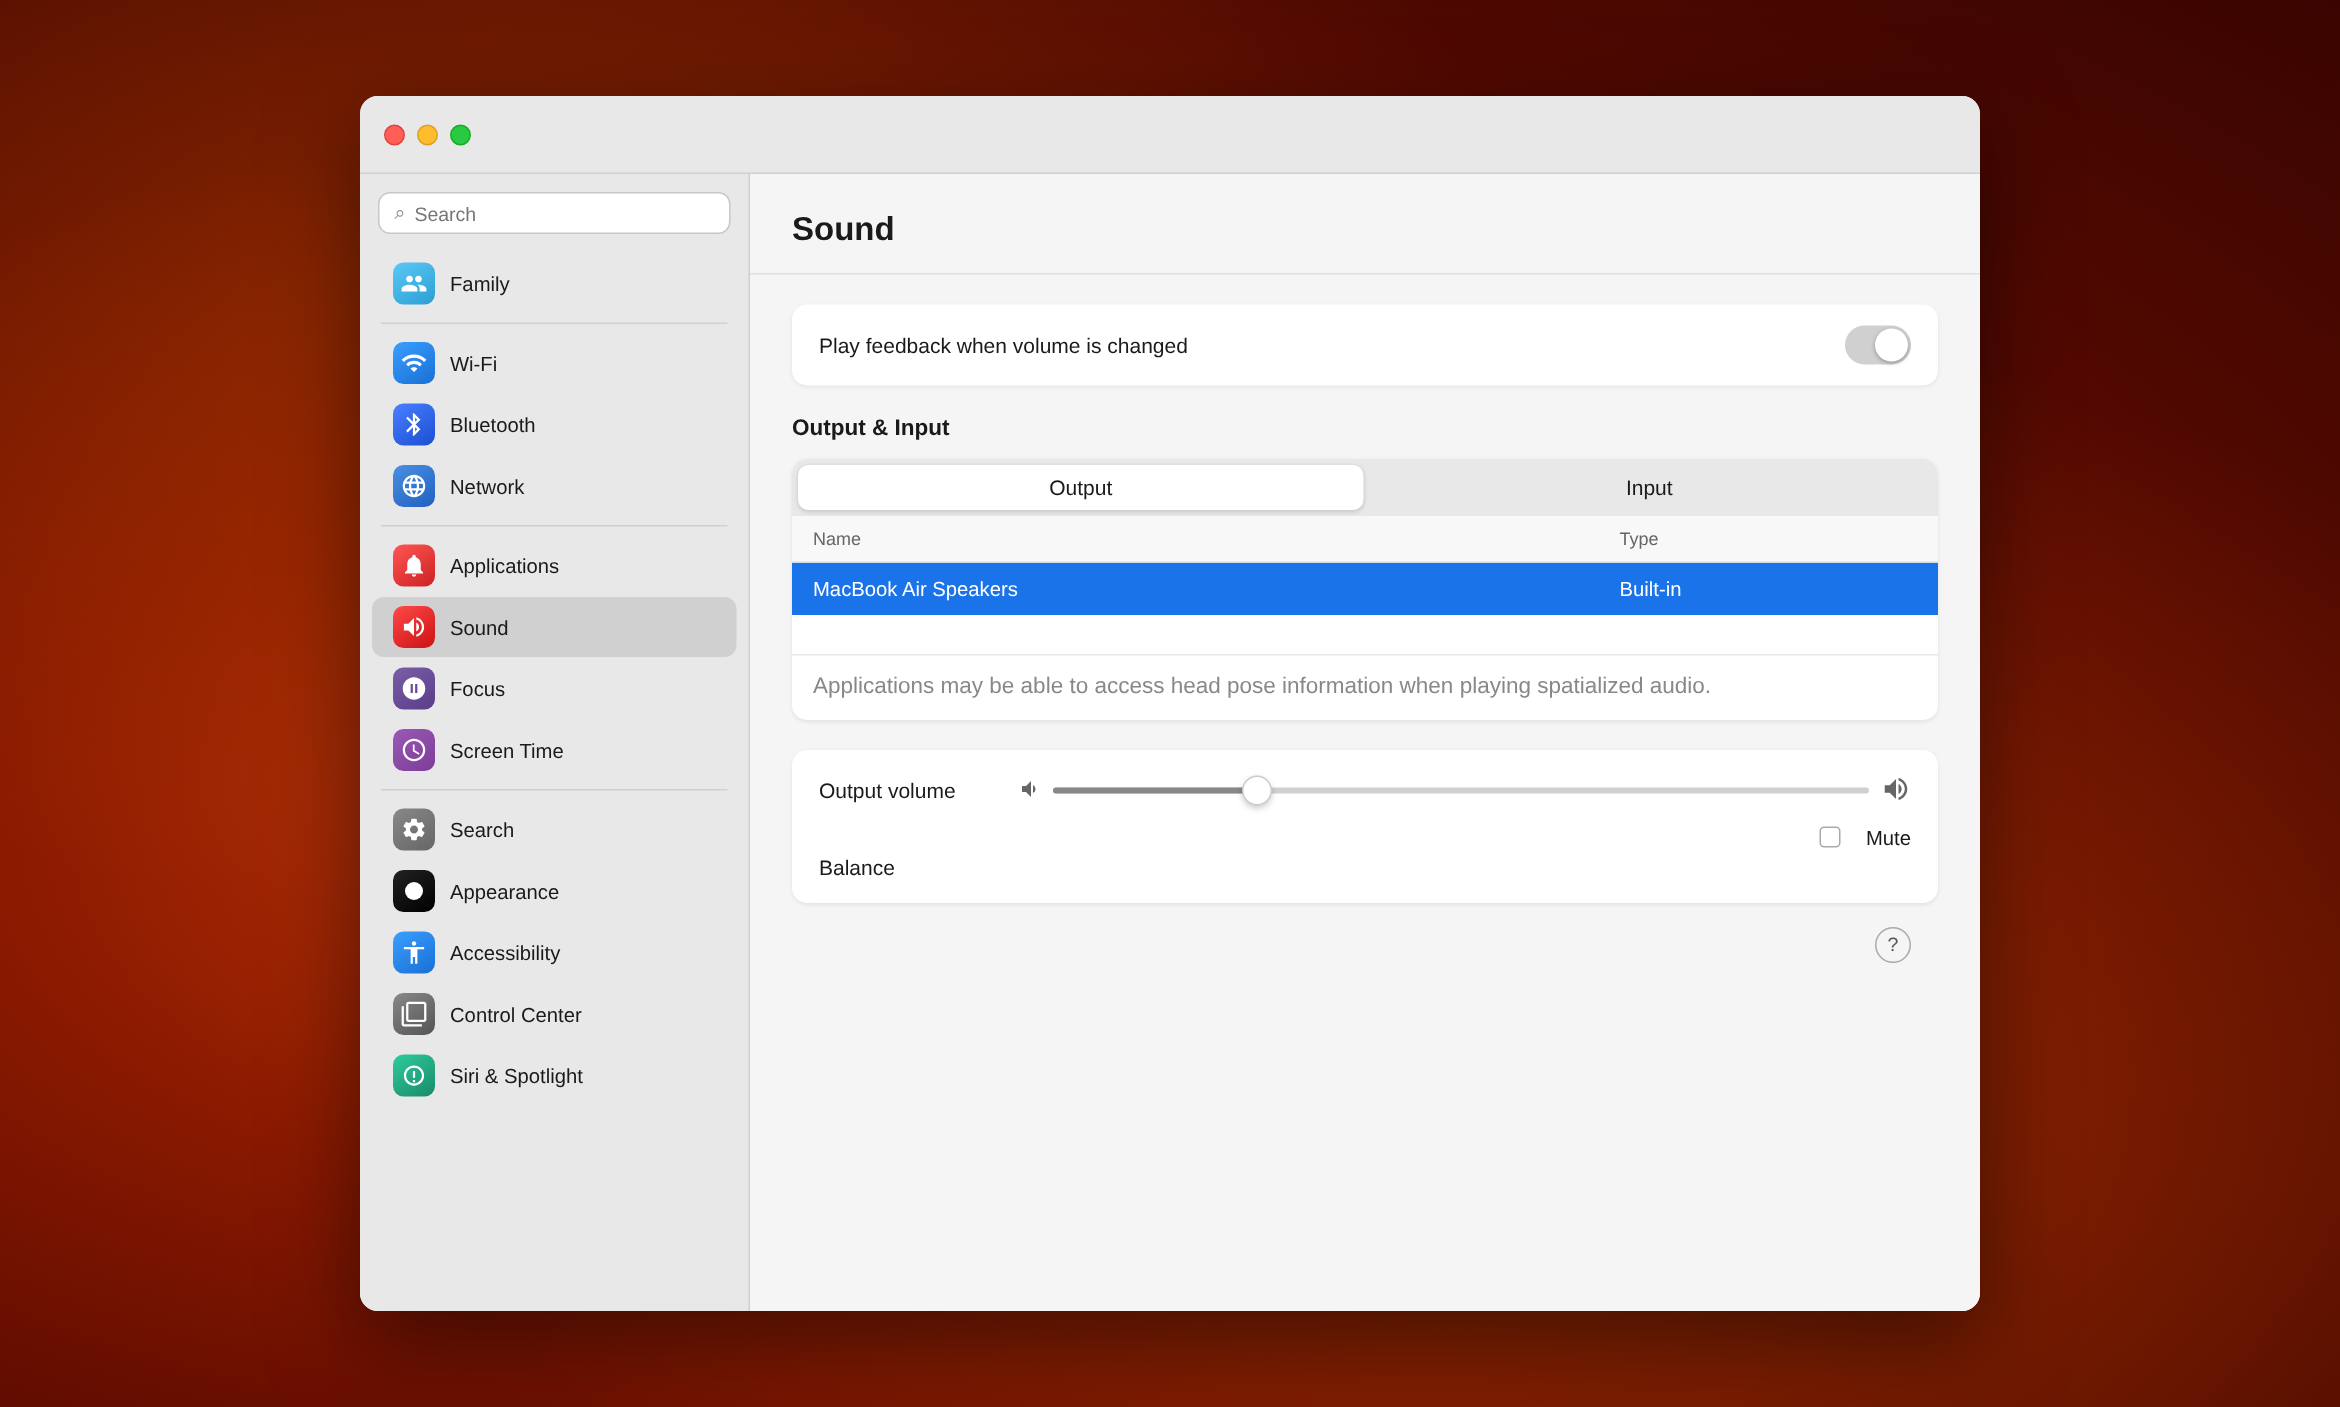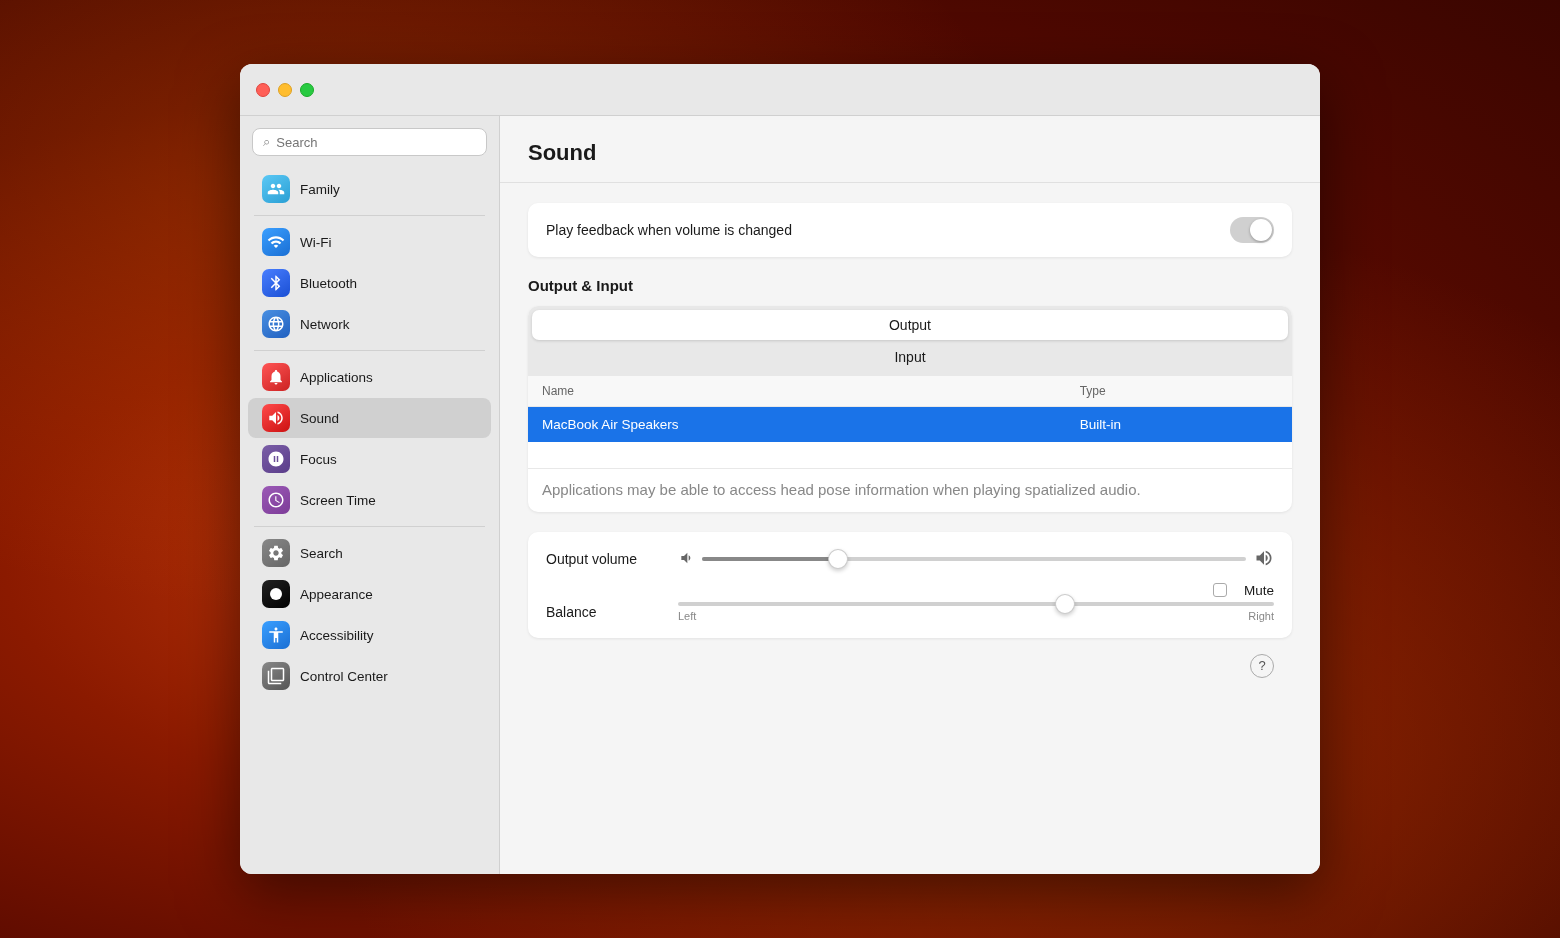--- a/index.html
+++ b/index.html
@@ -244,21 +244,20 @@
       color: #1a1a1a;
       margin-bottom: 12px;
     }
 
     .tab-bar {
       display: flex;
       background: #e8e8e8;
       padding: 4px;
       margin: 0;
       gap: 2px;
-      flex-direction: column;
     }
 
     .tab-btn {
       flex: 1;
       padding: 7px 0;
       border: none;
       border-radius: 7px;
       font-size: 14px;
       font-weight: 500;
       cursor: pointer;
@@ -598,20 +597,28 @@
 
         <li class="sidebar-item">
           <div class="sidebar-icon icon-controlcenter">
             <svg width="18" height="18" viewBox="0 0 24 24" fill="white">
               <path d="M3 5H1v16c0 1.1.9 2 2 2h16v-2H3V5zm18-4H7c-1.1 0-2 .9-2 2v14c0 1.1.9 2 2 2h14c1.1 0 2-.9 2-2V3c0-1.1-.9-2-2-2zm0 16H7V3h14v14z"></path>
             </svg>
           </div>
           <span class="sidebar-item-label">Control Center</span>
         </li>
 
+        <li class="sidebar-item">
+          <div class="sidebar-icon icon-siri">
+            <svg width="18" height="18" viewBox="0 0 24 24" fill="white">
+              <path d="M12 3C7.03 3 3 7.03 3 12s4.03 9 9 9 9-4.03 9-9-4.03-9-9-9zm0 16c-3.86 0-7-3.14-7-7s3.14-7 7-7 7 3.14 7 7-3.14 7-7 7zm-1-11h2v6h-2zm0 8h2v2h-2z"></path>
+            </svg>
+          </div>
+          <span class="sidebar-item-label">Siri &amp; Spotlight</span>
+        </li>
       </ul>
     </div>
 
     <div class="main-content">
       <div class="page-header">
         <h1 class="page-title">Sound</h1>
       </div>
 
       <div class="section">
 
@@ -668,29 +675,20 @@
             </div>
           </div>
 
           <div class="mute-row">
             <div class="mute-checkbox"></div>
             <span class="mute-label">Mute</span>
           </div>
 
           <div class="balance-row">
             <span class="balance-label-text">Balance</span>
-            <div class="balance-slider-wrap">
-              <div class="balance-track" style="height: 4px; background: #d0d0d0; border-radius: 2px; position: relative;">
-                <div class="balance-thumb" style="left: calc(65% - 10px); position: absolute; width: 20px; height: 20px; background: white; border-radius: 50%; border: 0.5px solid rgba(0,0,0,0.2); box-shadow: 0 2px 4px rgba(0,0,0,0.2); top: 50%; transform: translateY(-50%);"></div>
-              </div>
-              <div class="balance-labels">
-                <span>Left</span>
-                <span>Right</span>
-              </div>
-            </div>
           </div>
         </div>
 
         <div style="display: flex; justify-content: flex-end;">
           <button class="help-btn">?</button>
         </div>
       </div>
     </div>
   </div>
 </div>

